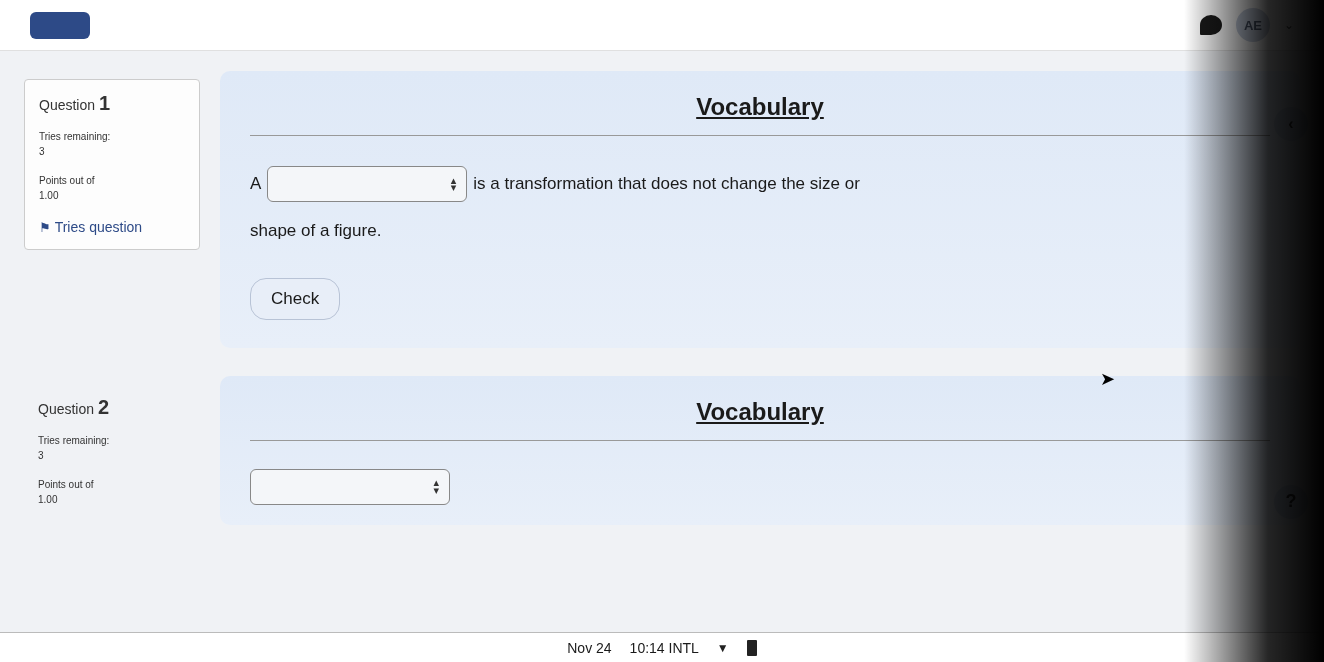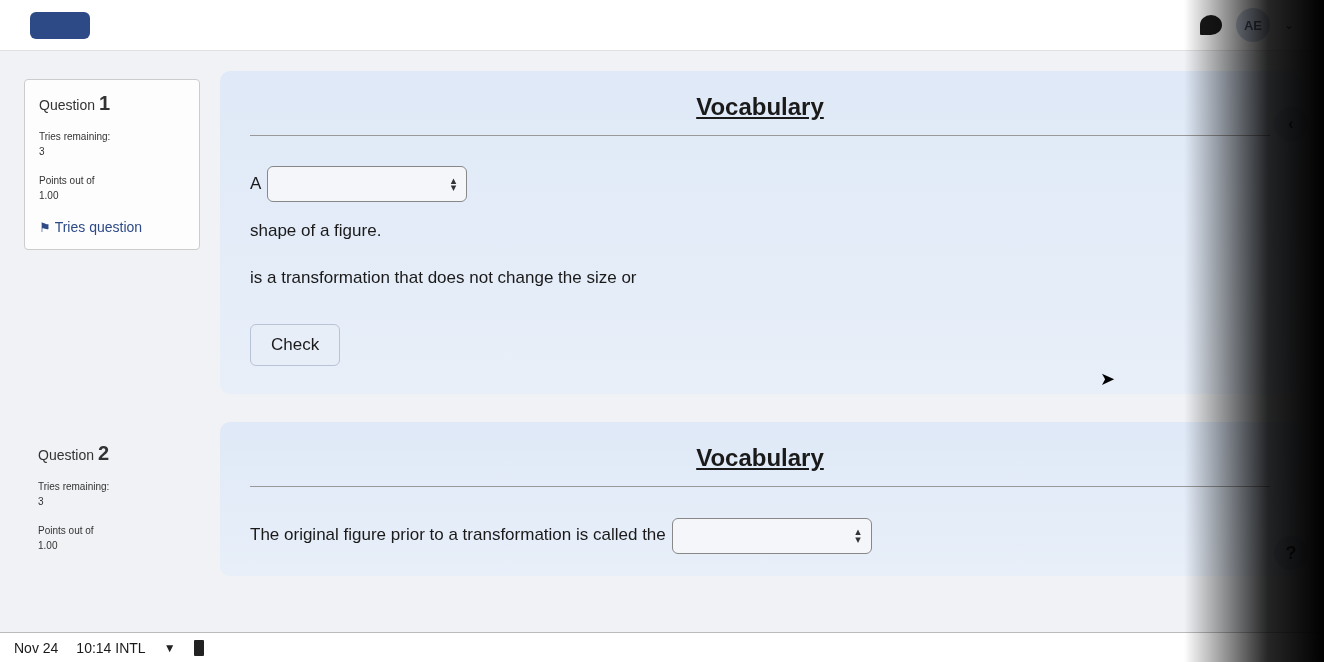--- a/index.html
+++ b/index.html
@@ -164,21 +164,21 @@
       font-size: 11px;
       color: #333;
       line-height: 0.7;
       display: flex;
       flex-direction: column;
     }
 
     .check-btn {
       background: #e8eef8;
       border: 1px solid #b8c3d6;
-      border-radius: 6px;
+      border-radius: 16px;
       padding: 10px 20px;
       font-size: 17px;
       color: #1a1a1a;
       cursor: pointer;
     }
 
     .collapse-toggle {
       position: absolute;
       right: -8px;
       top: 36px;
@@ -214,21 +214,21 @@
 
     .taskbar {
       position: absolute;
       bottom: 0;
       left: 0;
       right: 0;
       height: 30px;
       background: #ffffff;
       border-top: 1px solid #bbb;
       display: flex;
-      justify-content: flex-start;
+      justify-content: center;
       align-items: center;
       padding: 0 14px;
       gap: 18px;
       font-size: 14px;
       color: #1a1a1a;
     }
     .taskbar .tri {
       color: #222;
       font-size: 12px;
     }
@@ -304,22 +304,22 @@
       <div class="section-divider"></div>
 
       <div class="sentence">
         <span class="sentence-text">A</span>
         <span class="select-box">
           <span class="select-arrows">
             <span>▴</span>
               <span>▾</span>
           </span>
         </span>
+        <span class="sentence-text">is a transformation that does not change the size or</span>
         <span class="sentence-text" style="width:100%">shape of a figure.</span>
-        <span class="sentence-text">is a transformation that does not change the size or</span>
       </div>
 
       <button class="check-btn">Check</button>
     </div>
 
   </div>
 
   <div class="question-row">
 
     <div class="sidebar-box" style="border:none;background:transparent;">
@@ -336,21 +336,20 @@
         <span>1.00</span>
       </div>
     </div>
 
     <div class="content-box" style="position:relative;padding-bottom:20px;">
       <div class="help-toggle">?</div>
       <div class="section-heading">Vocabulary</div>
       <div class="section-divider"></div>
 
       <div class="sentence" style="margin-bottom:0;">
-        <span class="sentence-text">The original figure prior to a transformation is called the</span>
         <span class="select-box">
           <span class="select-arrows">
             <span>▴</span>
               <span>▾</span>
           </span>
         </span>
       </div>
     </div>
 
   </div>

